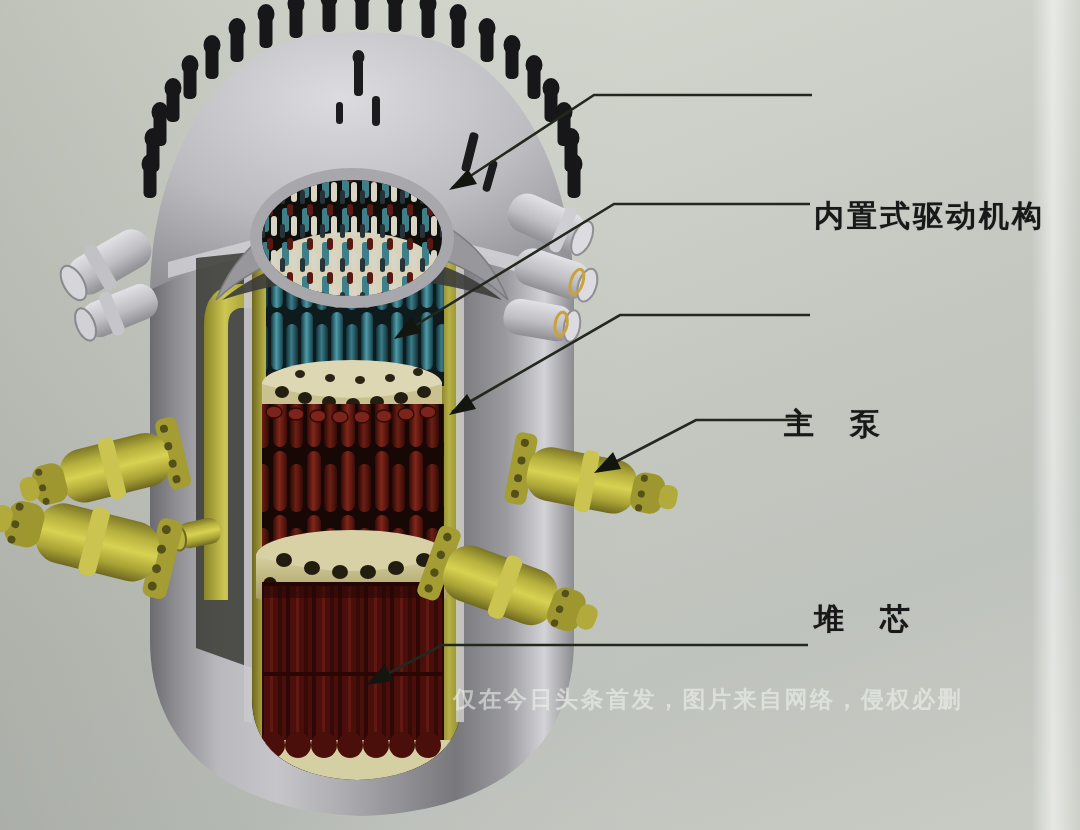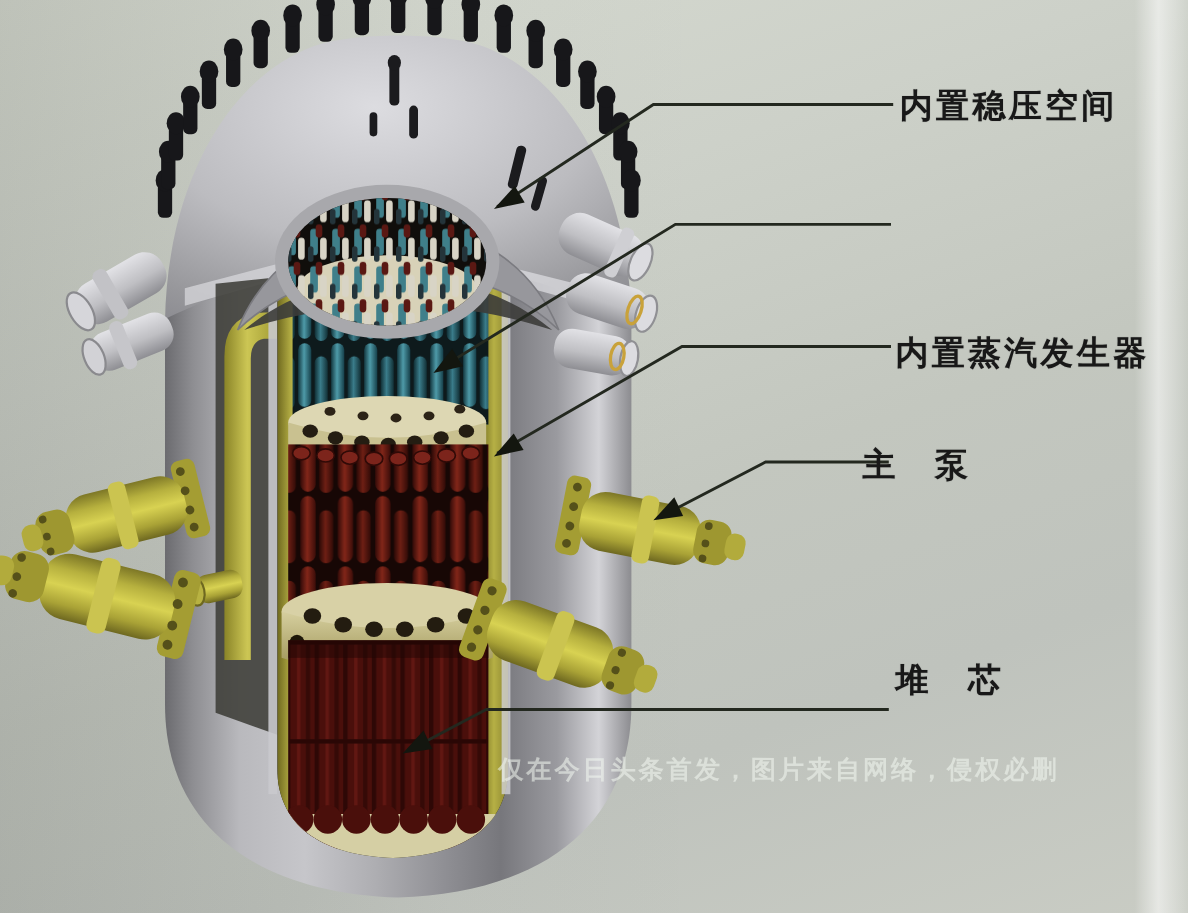--- a/index.html
+++ b/index.html
@@ -397,20 +397,19 @@
   </g>
   <g fill="#13160f">
     <polygon points="449,190 468,169 477,184"></polygon>
     <polygon points="394,339 411,317 421,333"></polygon>
     <polygon points="449,415 467,394 476,409"></polygon>
     <polygon points="594,473 613,452 621,469"></polygon>
     <polygon points="366,685 385,664 393,681"></polygon>
   </g>
 </svg>
 
-<div class="callout" style="left:818px;top:81px">内置稳压空间</div>
-<div class="callout" style="left:814px;top:306px">内置蒸汽发生器</div>
+<div class="callout" style="left:814px;top:200px">内置式驱动机构</div>
 <div class="callout" style="left:784px;top:408px">主　泵</div>
 <div class="callout" style="left:814px;top:603px">堆　芯</div>
 
 <div class="watermark">仅在今日头条首发，图片来自网络，侵权必删</div>
 
 </div>
 
 </body></html>

